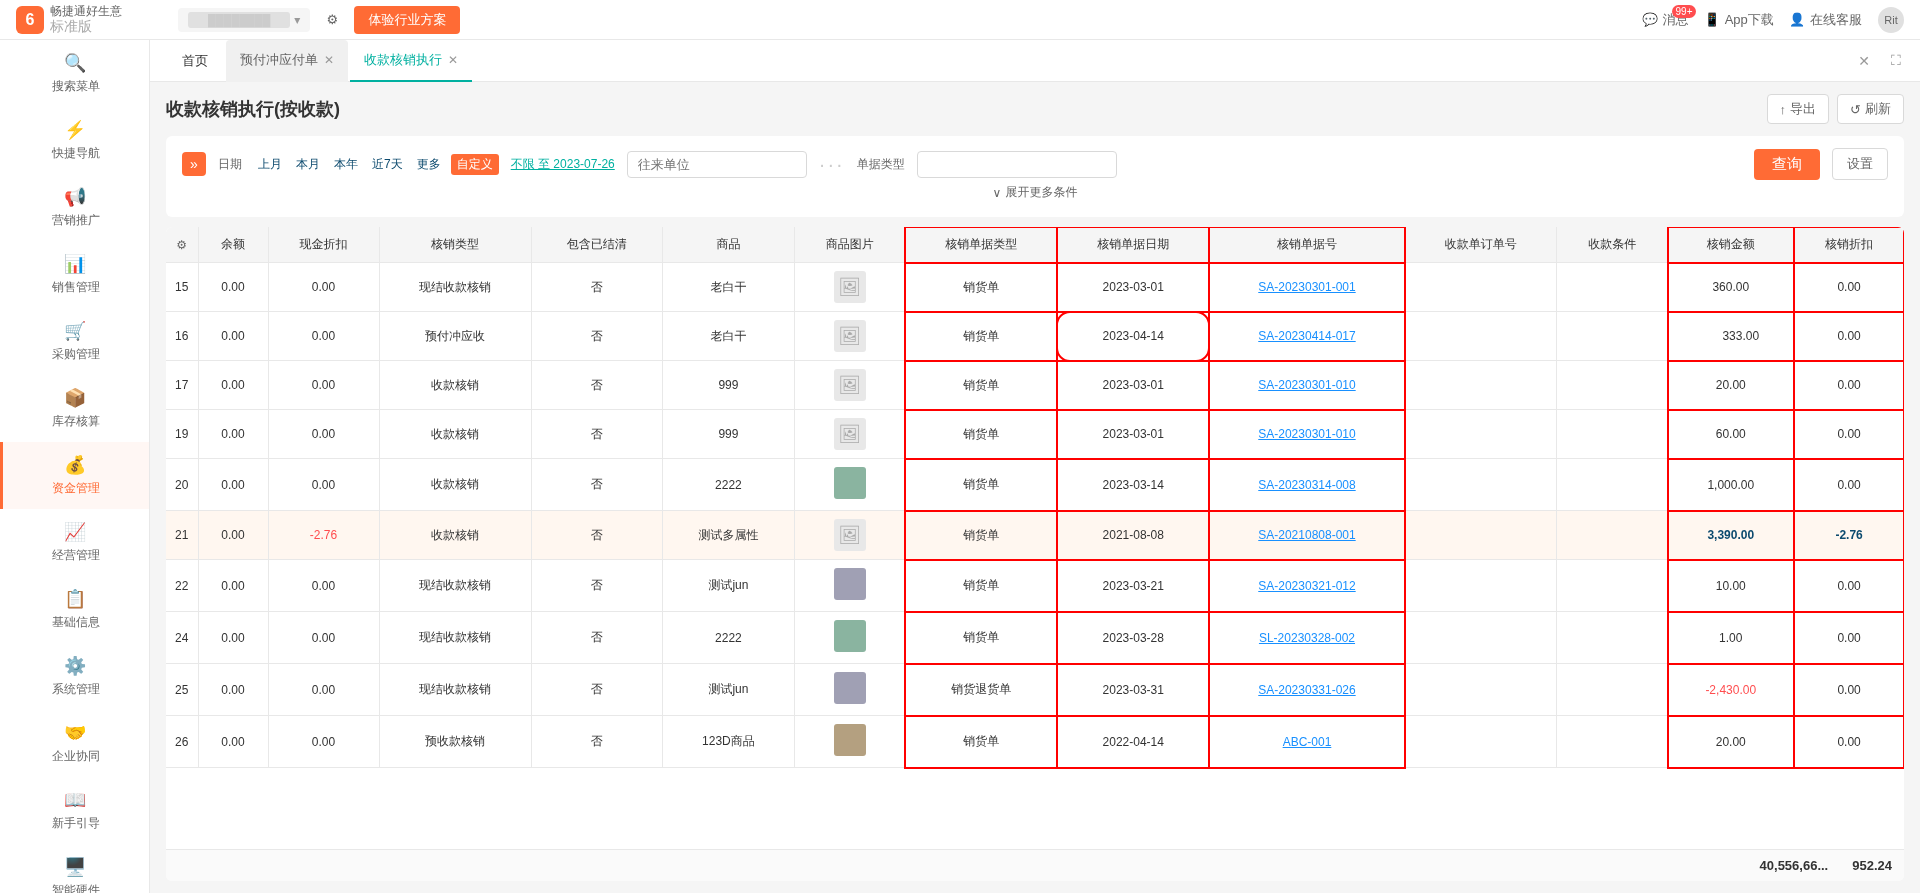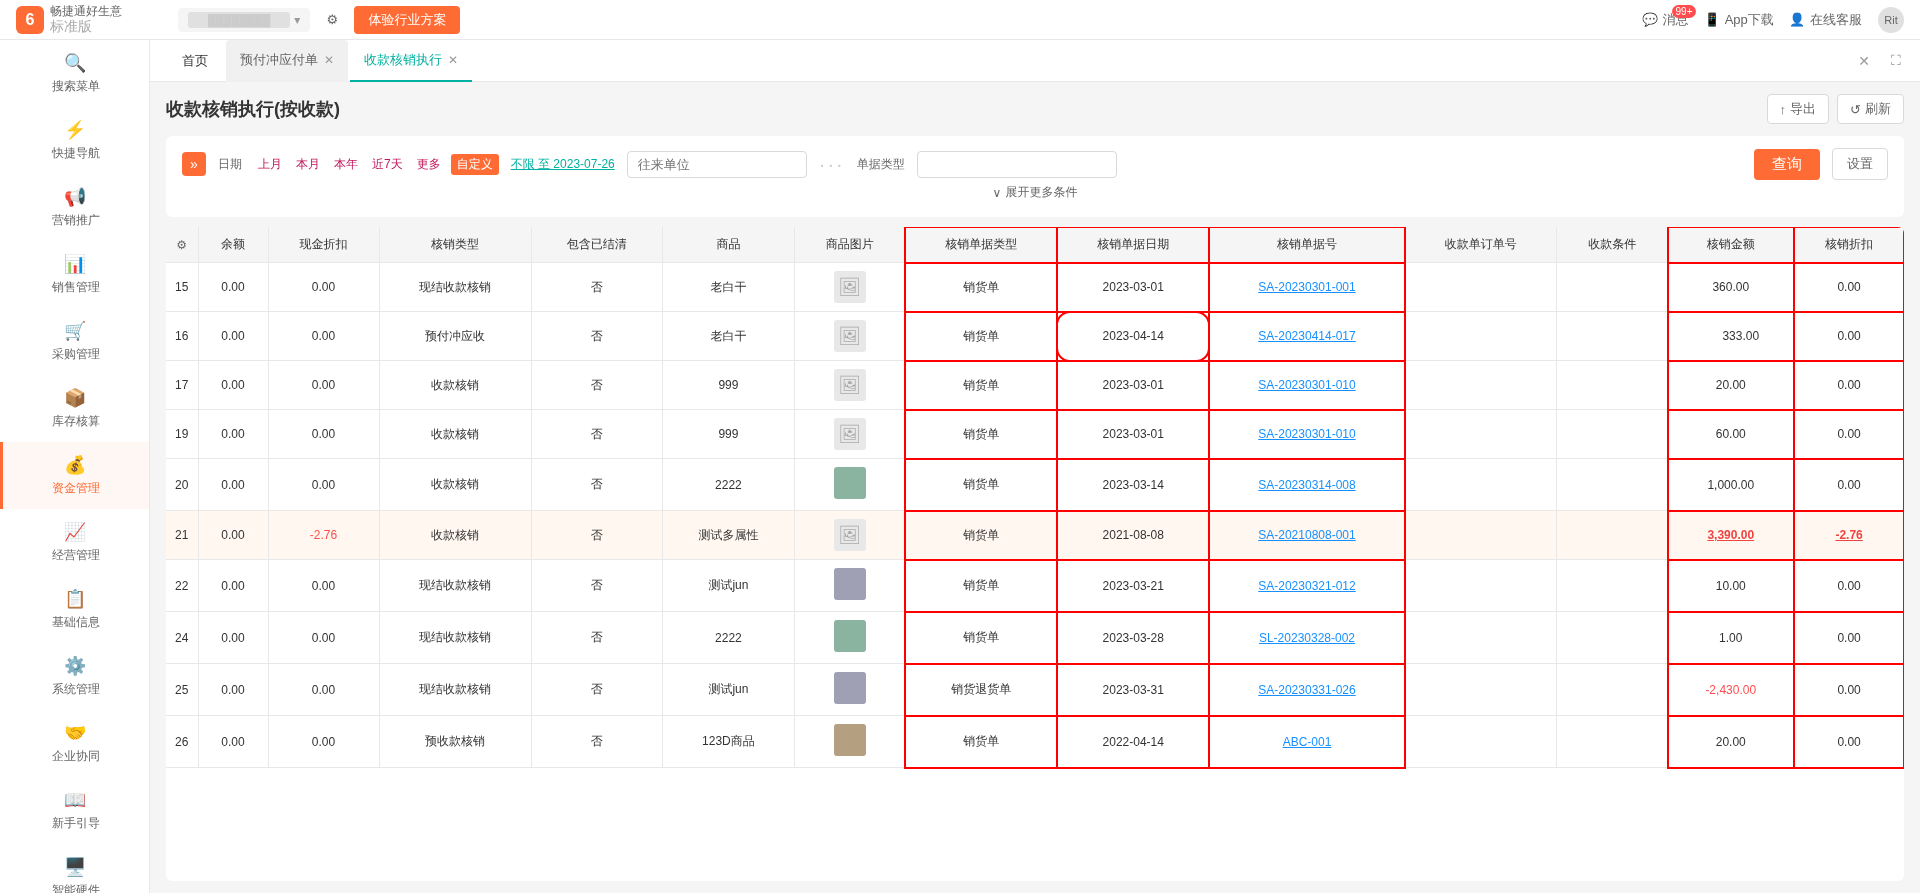--- a/index.html
+++ b/index.html
@@ -48,21 +48,21 @@
     .page-title { font-size: 18px; font-weight: bold; color: #333; }
     .page-actions { display: flex; gap: 8px; }
     .action-btn { display: flex; align-items: center; gap: 4px; padding: 5px 12px; border: 1px solid #d9d9d9; border-radius: 4px; background: #fff; cursor: pointer; font-size: 13px; color: #666; }
 
     
     .filter-bar { background: #fff; border-radius: 6px; padding: 12px 16px; margin-bottom: 10px; }
     .filter-row { display: flex; align-items: center; gap: 12px; flex-wrap: wrap; }
     .filter-expand-btn { width: 24px; height: 24px; background: #ff6b35; color: white; border: none; border-radius: 4px; cursor: pointer; display: flex; align-items: center; justify-content: center; font-size: 14px; }
     .filter-label { color: #666; font-size: 12px; white-space: nowrap; }
     .date-options { display: flex; gap: 6px; align-items: center; }
-    .date-opt { color: #be185d; font-size: 12px; cursor: pointer; padding: 2px 4px; }
+    .date-opt { color: #0c4a6e; font-size: 12px; cursor: pointer; padding: 2px 4px; }
     .date-opt-custom { background: #ff6b35; color: white; padding: 2px 6px; border-radius: 3px; font-size: 12px; }
     .date-range { color: #00b0a0; font-size: 12px; text-decoration: underline; cursor: pointer; }
     .filter-input { flex: 1; border: 1px solid #d9d9d9; border-radius: 4px; padding: 5px 10px; font-size: 13px; color: #999; min-width: 120px; }
     .filter-dots { color: #ccc; font-size: 20px; letter-spacing: 2px; }
     .filter-select { flex: 1; border: 1px solid #d9d9d9; border-radius: 4px; padding: 5px 10px; font-size: 13px; color: #999; min-width: 120px; background: #fff; }
     .query-btn { background: #ff6b35; color: white; border: none; padding: 6px 18px; border-radius: 4px; cursor: pointer; font-size: 15px; }
     .settings-btn { border: 1px solid #d9d9d9; background: #fff; padding: 6px 14px; border-radius: 4px; cursor: pointer; font-size: 13px; color: #666; }
     .expand-more { display: flex; align-items: center; justify-content: center; gap: 4px; color: #666; font-size: 12px; cursor: pointer; padding: 4px 0; }
 
     
@@ -70,21 +70,21 @@
     .table-scroll { overflow: auto; flex: 1; }
     table { width: 100%; border-collapse: collapse; font-size: 12px; min-width: 1400px; }
     thead tr { background: #f5f5f5; }
     th { padding: 9px 8px; text-align: center; font-weight: 500; color: #333; border-bottom: 1px solid #e8e8e8; white-space: nowrap; border-right: 1px solid #e8e8e8; }
     th:last-child { border-right: none; }
     td { padding: 8px 8px; text-align: center; border-bottom: 1px solid #e8e8e8; color: #333; white-space: nowrap; border-right: 1px solid #e8e8e8; }
     td:last-child { border-right: none; }
     tbody tr.highlighted { background: #fff7f0; }
     .link-text { color: #1890ff; cursor: pointer; text-decoration: underline; }
     .red-text { color: #ff4d4f; }
-    .red-amount { color: #ef4444; font-weight: bold; text-decoration: underline; }
+    .red-amount { color: #0c4a6e; font-weight: bold; }
     .img-placeholder { width: 32px; height: 32px; background: #e8e8e8; border-radius: 3px; display: inline-flex; align-items: center; justify-content: center; color: #aaa; font-size: 18px; }
     .img-thumb { width: 32px; height: 32px; background: #8ab4a0; border-radius: 3px; display: inline-flex; align-items: center; justify-content: center; }
     .table-footer { padding: 8px 12px; background: #fafafa; border-top: 1px solid #e8e8e8; display: flex; justify-content: flex-end; gap: 24px; font-size: 13px; font-weight: bold; color: #333; }
 
     
     ::-webkit-scrollbar { width: 6px; height: 6px; }
     ::-webkit-scrollbar-track { background: #f5f5f5; }
     ::-webkit-scrollbar-thumb { background: #ccc; border-radius: 3px; }
 
     .th-setting { width: 32px; }
@@ -427,17 +427,21 @@
       <td style="outline:2px solid red;outline-offset:-1px;">2022-04-14</td>
       <td style="outline:2px solid red;outline-offset:-1px;"><span class="link-text">ABC-001</span></td>
       <td></td>
       <td></td>
       <td class="" style="outline:2px solid red;outline-offset:-1px;">20.00</td>
       <td class="" style="outline:2px solid red;outline-offset:-1px;">0.00</td>
     </tr>
               </tbody>
           </table>
         </div>
+        <div class="table-footer">
+          <span>40,556,66...</span>
+          <span>952.24</span>
+        </div>
       </div>
 
     </div>
   </div>
 </div>
 
 </body></html>

